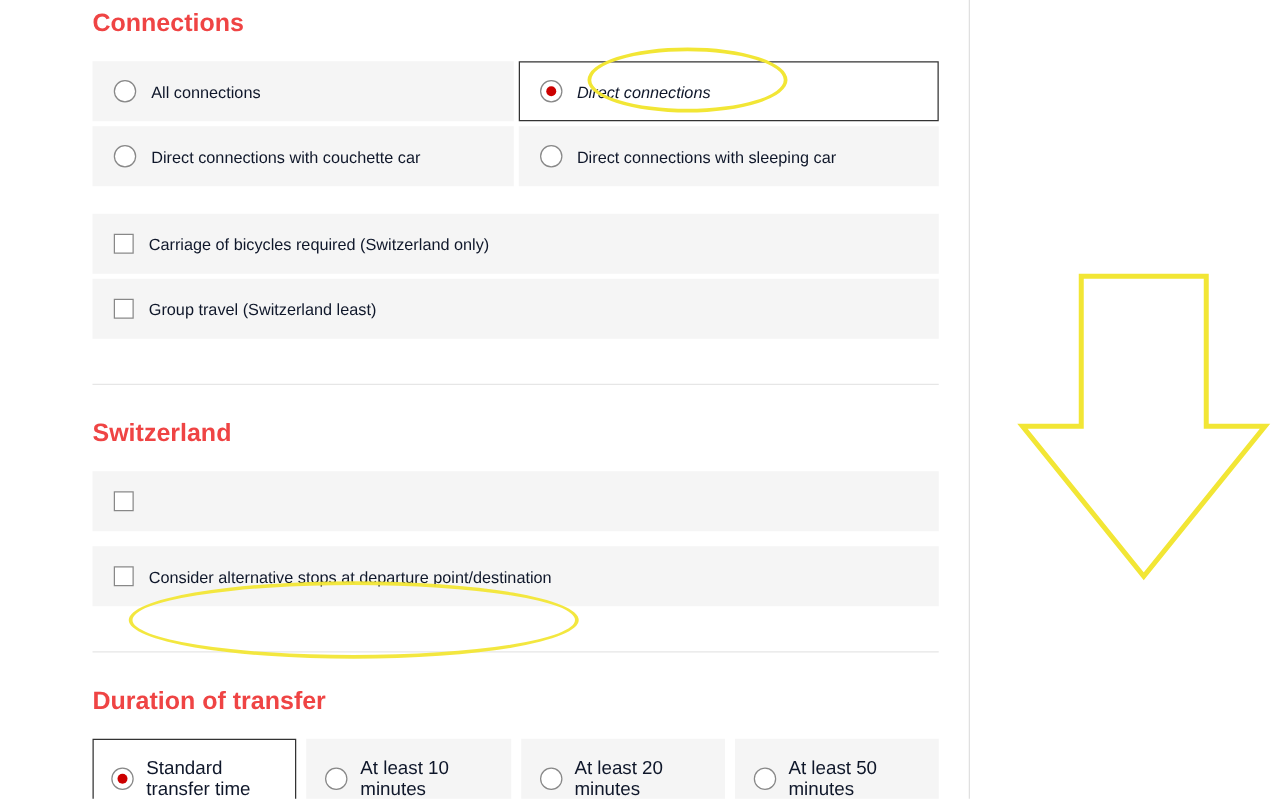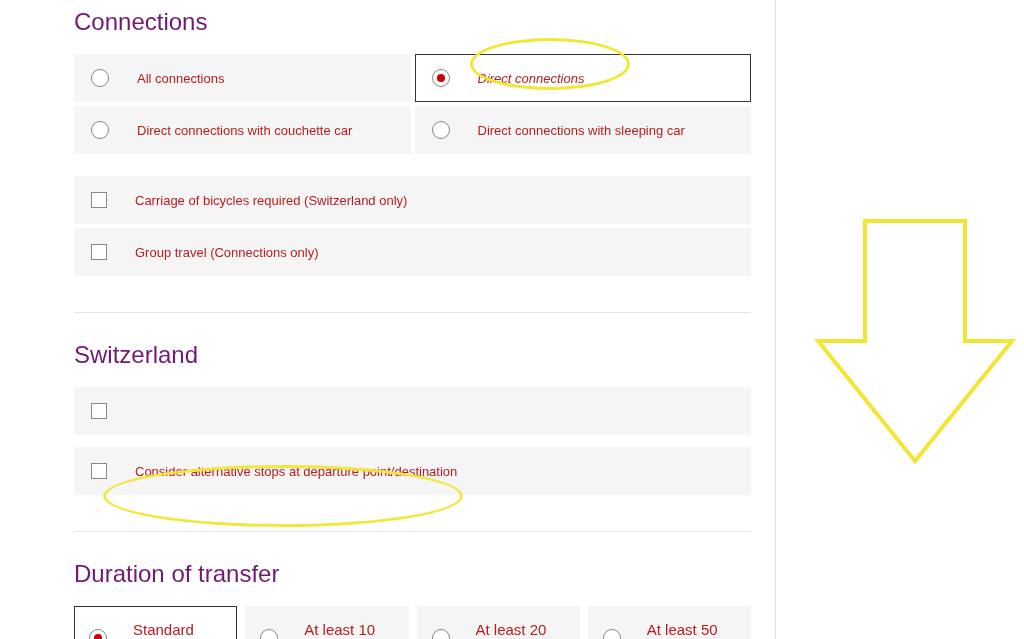--- a/index.html
+++ b/index.html
@@ -14,23 +14,23 @@
     .panel {
       position: absolute;
       top: 0;
       left: 50px;
       width: 726px;
       border-right: 1px solid #e0e0e0;
       padding: 8px 24px 30px 24px;
       background: #fff;
     }
     .section-title {
-      font-size: 24px;
-      font-weight: 400;
-      color: #701a75;
+      font-size: 20px;
+      font-weight: 700;
+      color: #ef4444;
       margin-bottom: 18px;
       margin-top: 8px;
     }
     .section-title.first { margin-top: 0; }
     .row { display: flex; gap: 4px; margin-bottom: 4px; }
     .row:last-of-type { margin-bottom: 0; }
     .option {
       flex: 1;
       background: #f5f5f5;
       padding: 14px 16px;
@@ -41,22 +41,21 @@
       cursor: pointer;
       min-height: 48px;
     }
     .option.selected {
       background: #fff;
       border: 1px solid #333;
       font-style: italic;
     }
     .option-label {
       font-size: 13px;
-      color: #b91c1c;
-      margin-left: 16px;
+      color: #0f172a;
     }
     .radio {
       width: 18px;
       height: 18px;
       border: 1.5px solid #888;
       border-radius: 50%;
       display: inline-flex;
       align-items: center;
       justify-content: center;
       flex-shrink: 0;
@@ -149,21 +148,21 @@
   <div class="row">
     <div class="option">
       <span class="checkbox"></span>
       <span class="option-label">Carriage of bicycles required (Switzerland only)</span>
     </div>
   </div>
 
   <div class="row">
     <div class="option">
       <span class="checkbox"></span>
-      <span class="option-label">Group travel (Connections only)</span>
+      <span class="option-label">Group travel (Switzerland least)</span>
     </div>
   </div>
 
   <div class="separator"></div>
 
   <div class="section-title">Switzerland</div>
 
   <div class="row">
     <div class="option">
       <span class="checkbox"></span>

